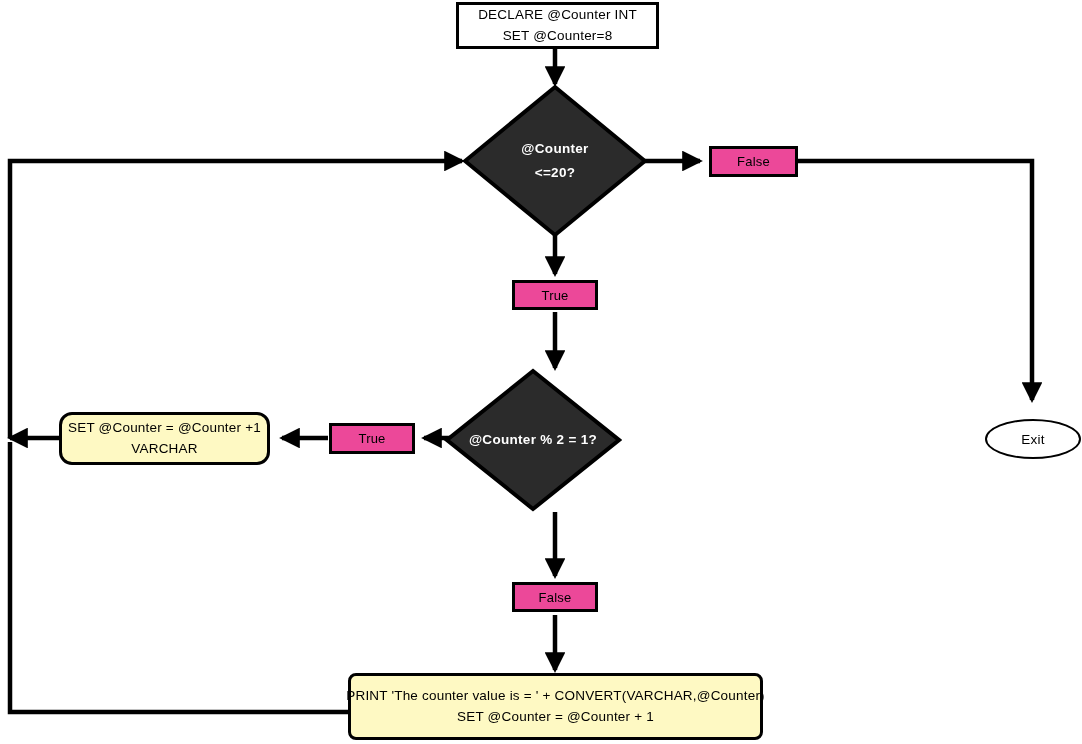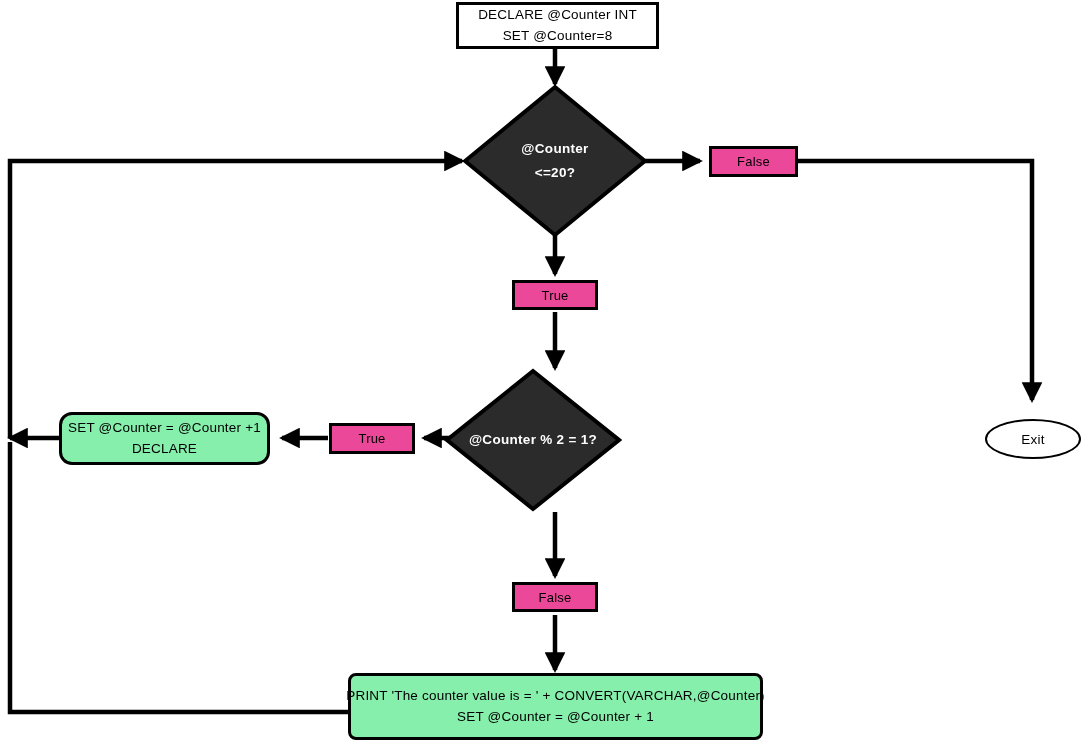--- a/index.html
+++ b/index.html
@@ -45,21 +45,21 @@
     background: #ffffff;
     font-size: 13.5px;
     line-height: 1.55;
     letter-spacing: .2px;
   }
 
   
   .proc-round {
     border: 3px solid #000000;
     border-radius: 13px;
-    background: #86efac;
+    background: #fef9c3;
     font-size: 13.5px;
     line-height: 1.55;
     letter-spacing: .2px;
   }
 
   
   .chip {
     border: 3px solid #000000;
     background: #ec4899;
     font-size: 13px;
@@ -172,21 +172,21 @@
       <span class="ln">@Counter % 2 = 1?</span>
     </div>
   </div>
 
   <div class="node chip" style="left:329px; top:423px; width:86px; height:31px;">
     <span class="nline">True</span>
   </div>
 
   <div class="node proc-round" style="left:59px; top:412px; width:211px; height:53px;">
     <span class="nline">SET @Counter = @Counter +1</span>
-    <span class="nline">DECLARE</span>
+    <span class="nline">VARCHAR</span>
   </div>
 
   <div class="node chip" style="left:512px; top:582px; width:86px; height:30px;">
     <span class="nline">False</span>
   </div>
 
   <div class="node proc-round" style="left:348px; top:673px; width:415px; height:67px;border-radius:8px;">
     <span class="nline">PRINT 'The counter value is = ' + CONVERT(VARCHAR,@Counter)</span>
     <span class="nline">SET @Counter = @Counter + 1</span>
   </div>

